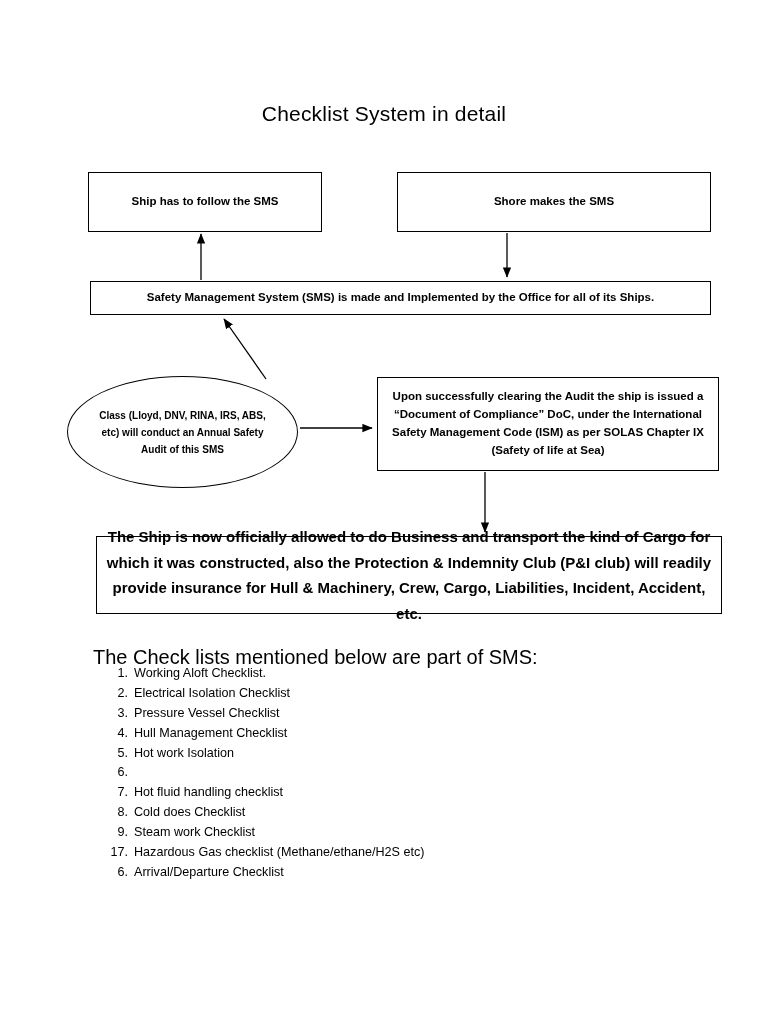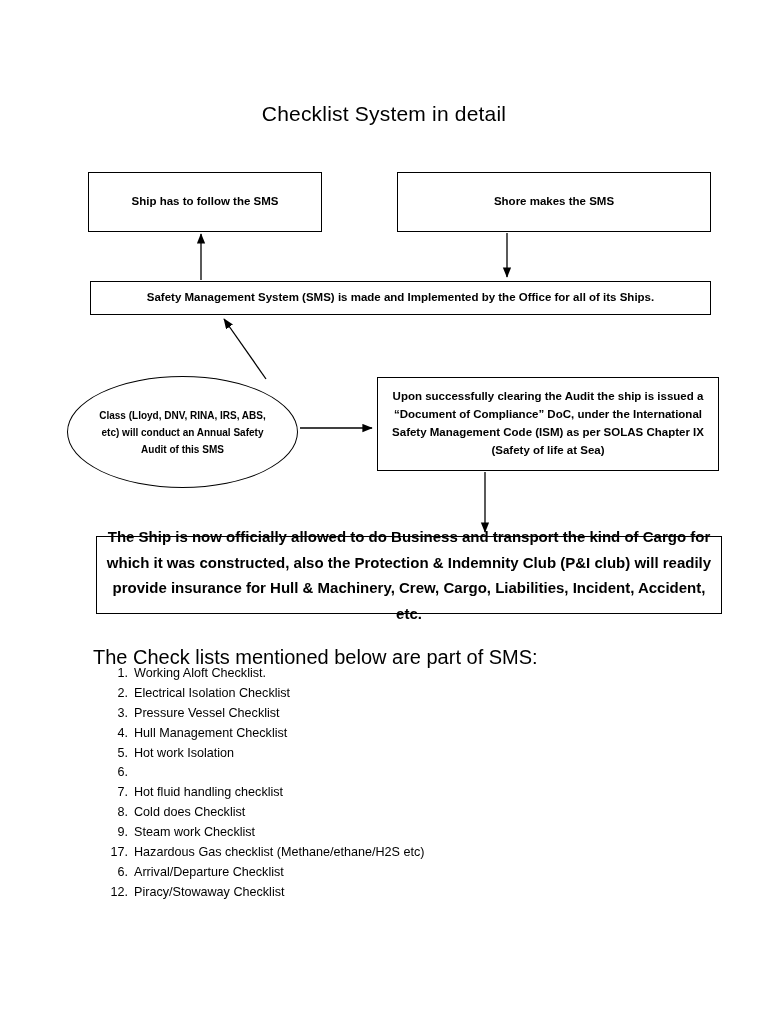--- a/index.html
+++ b/index.html
@@ -225,20 +225,16 @@
         <span>Steam work Checklist</span>
       </li>
       <li>
         <span class="num">17.</span>
         <span>Hazardous Gas checklist (Methane/ethane/H2S etc)</span>
       </li>
       <li>
         <span class="num">6.</span>
         <span>Arrival/Departure Checklist</span>
       </li>
-      <li>
-        <span class="num">12.</span>
-        <span>Piracy/Stowaway Checklist</span>
-      </li>
     </ol>
 
 
 </div>
 
 </body></html>

